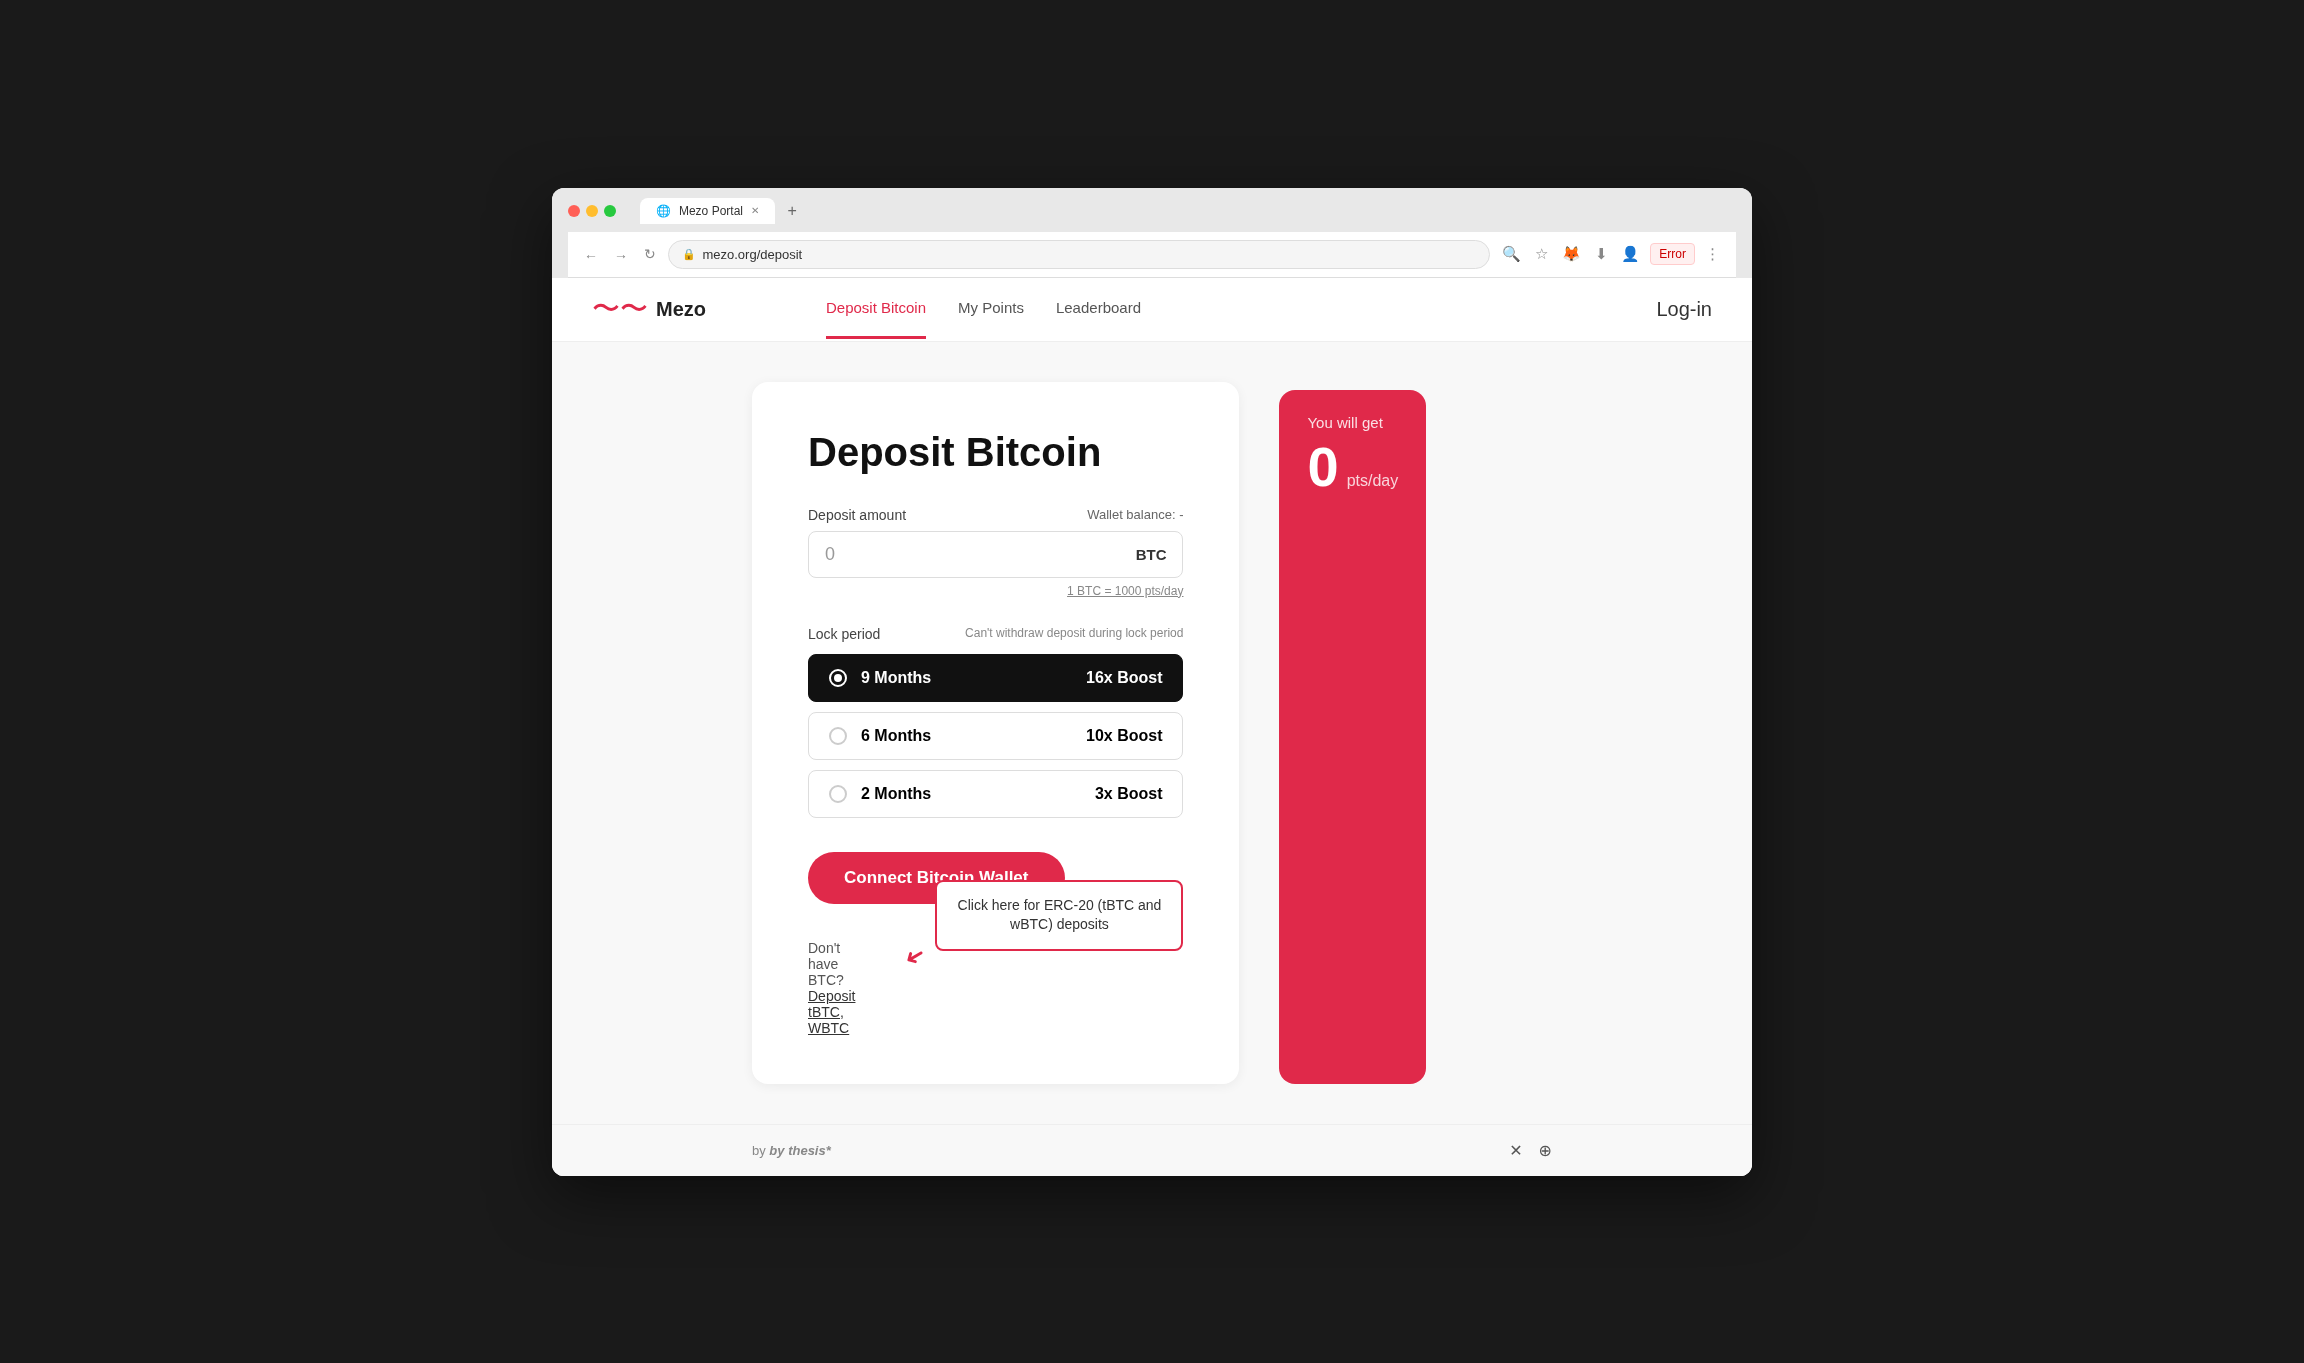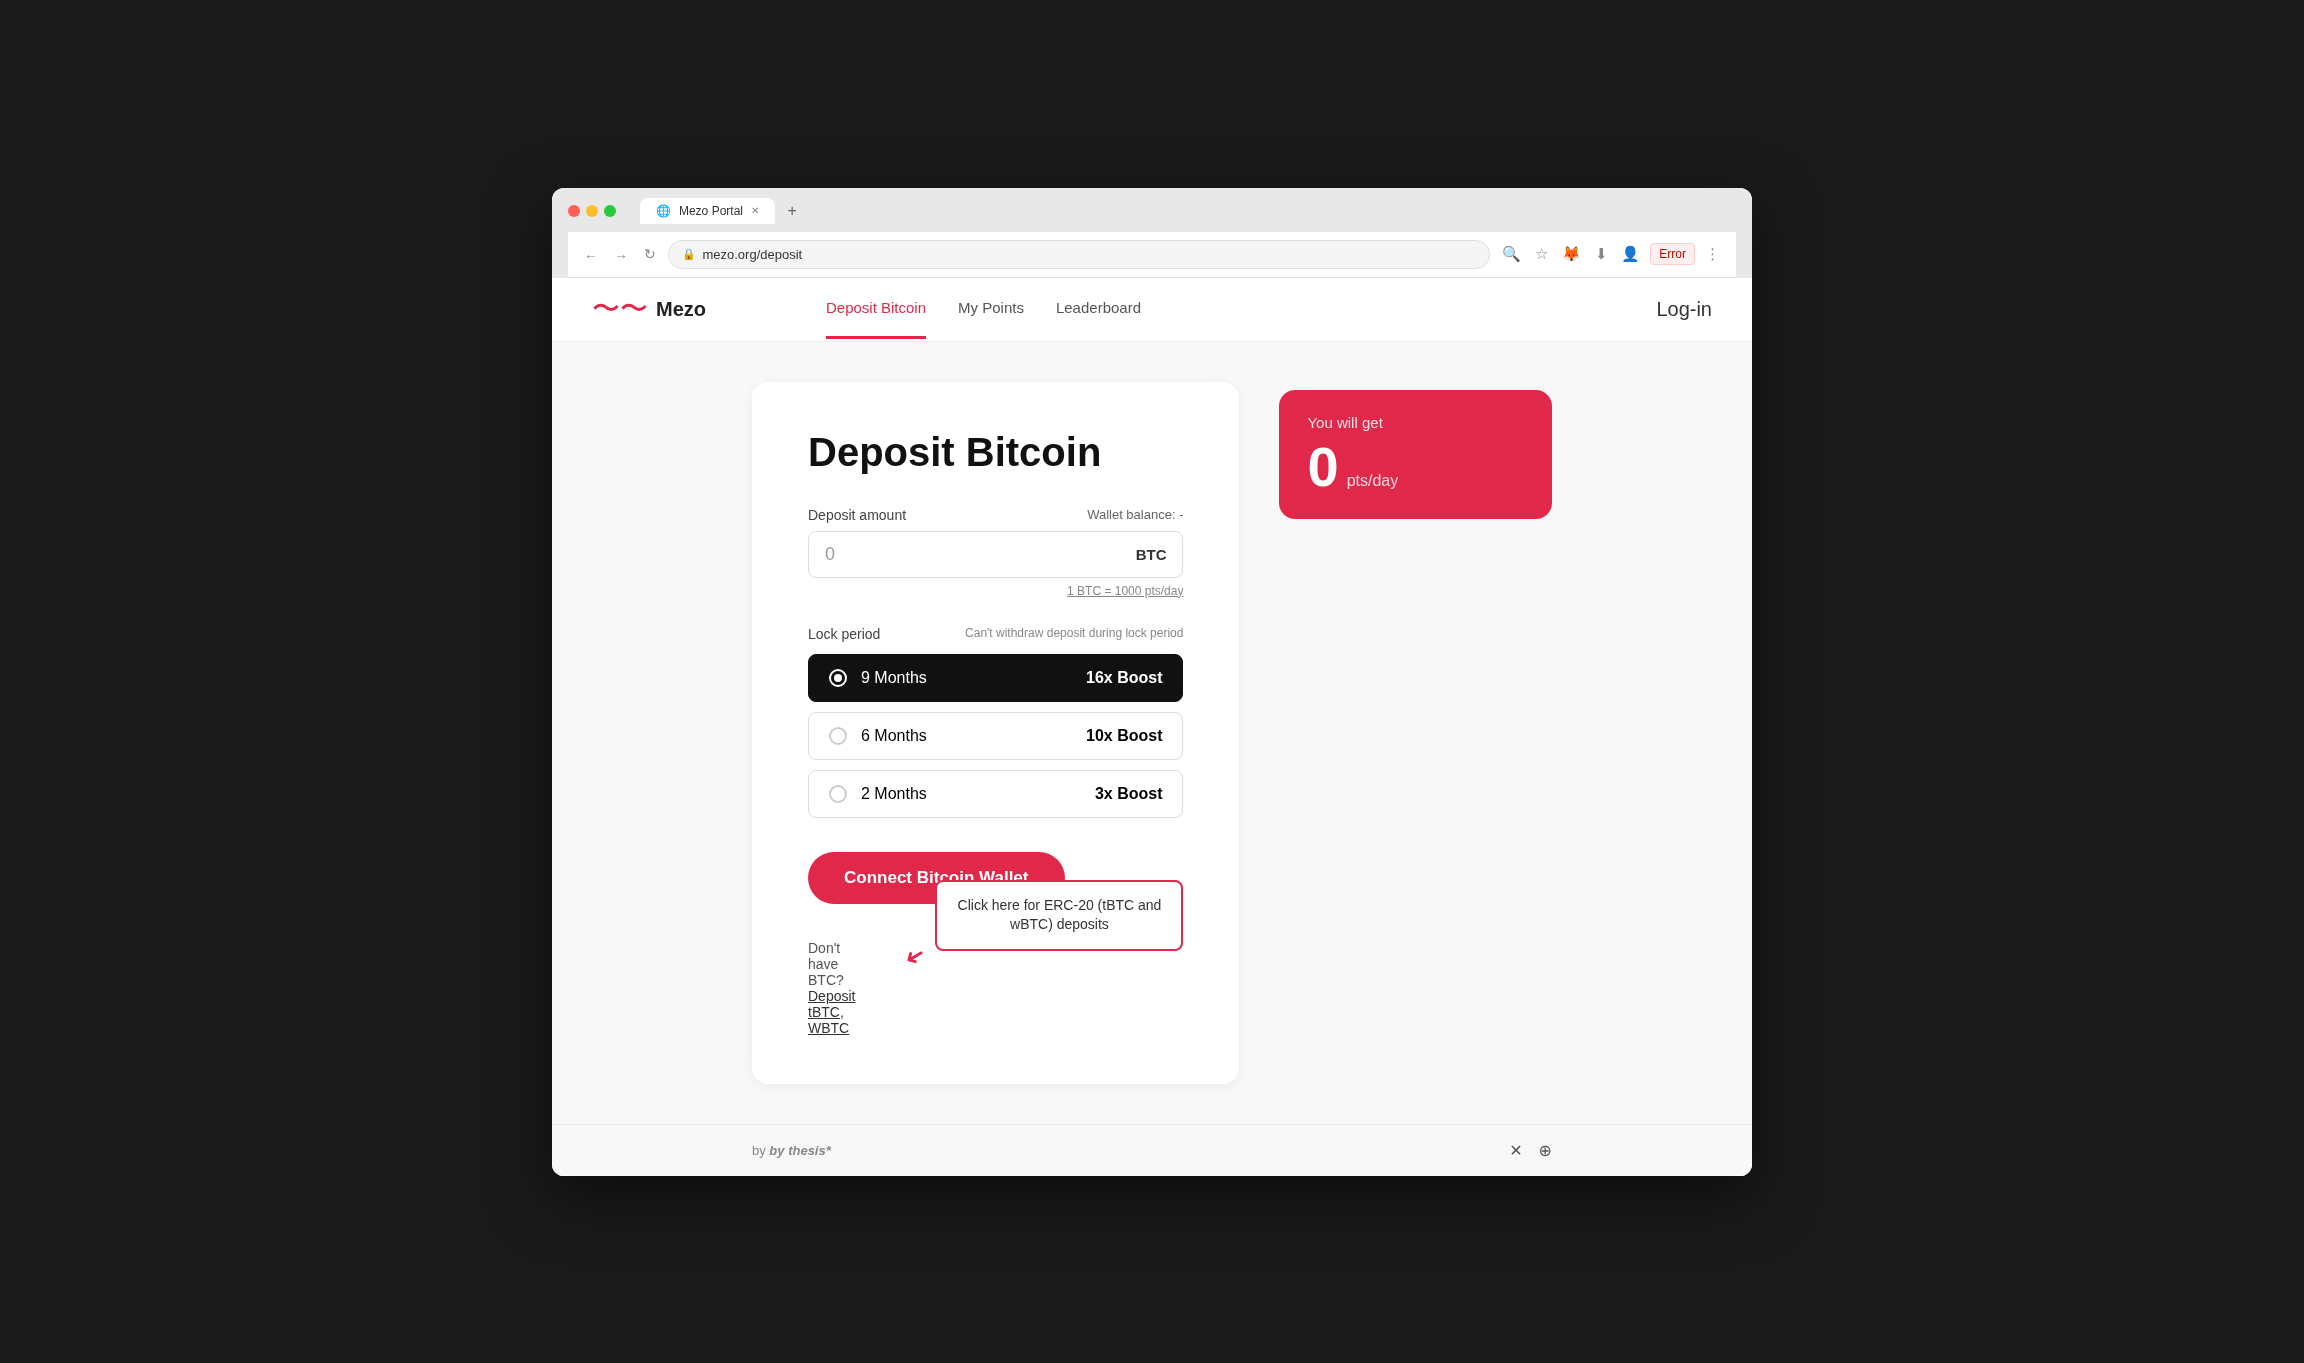--- a/index.html
+++ b/index.html
@@ -286,21 +286,21 @@
       content: '';
       width: 8px;
       height: 8px;
       border-radius: 50%;
       background: #fff;
       display: block;
     }
     .period-name {
       flex: 1;
       font-size: 16px;
-      font-weight: 400;
+      font-weight: 700;
     }
     .period-boost {
       font-size: 16px;
       font-weight: 600;
     }
     .connect-btn {
       background: #e0294a;
       color: #fff;
       border: none;
       border-radius: 50px;
@@ -316,21 +316,21 @@
       color: #555;
     }
     .deposit-link {
       color: #333;
       text-decoration: underline;
       cursor: pointer;
     }
     
     .right-panel {
       display: flex;
-      flex-direction: column;
+      flex-direction: row;
       gap: 28px;
       width: 280px;
       padding-top: 8px;
     }
     .pts-card {
       background: #e0294a;
       border-radius: 16px;
       padding: 24px 28px;
       color: #fff;
     }

